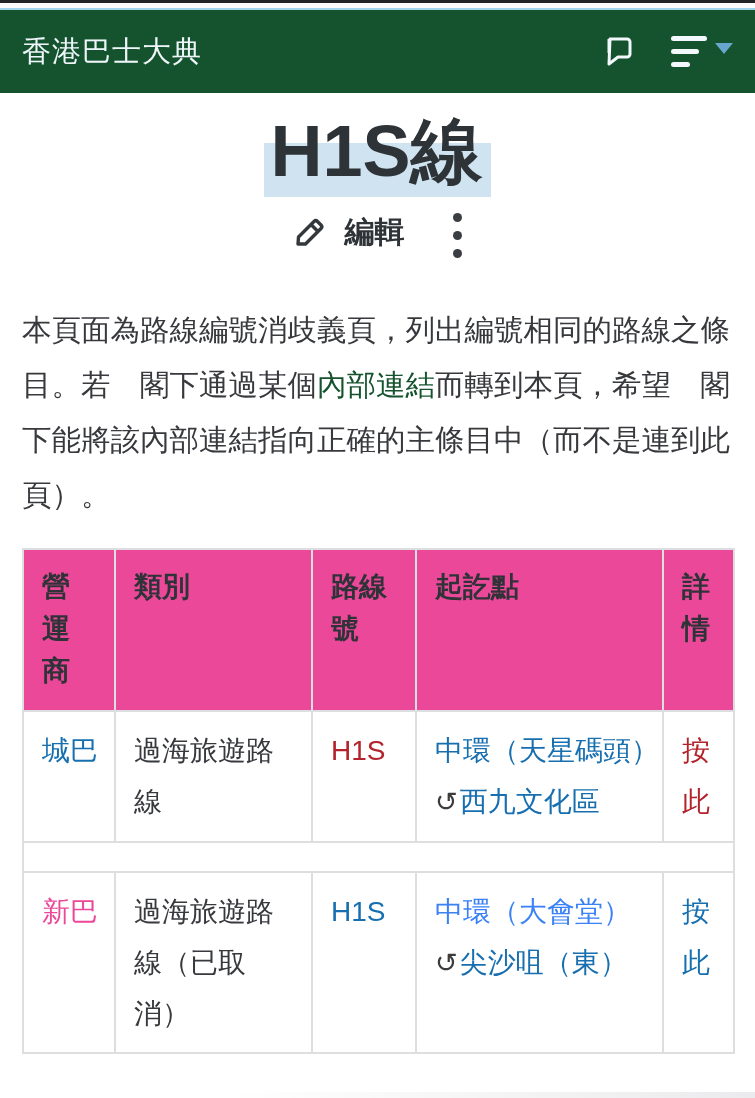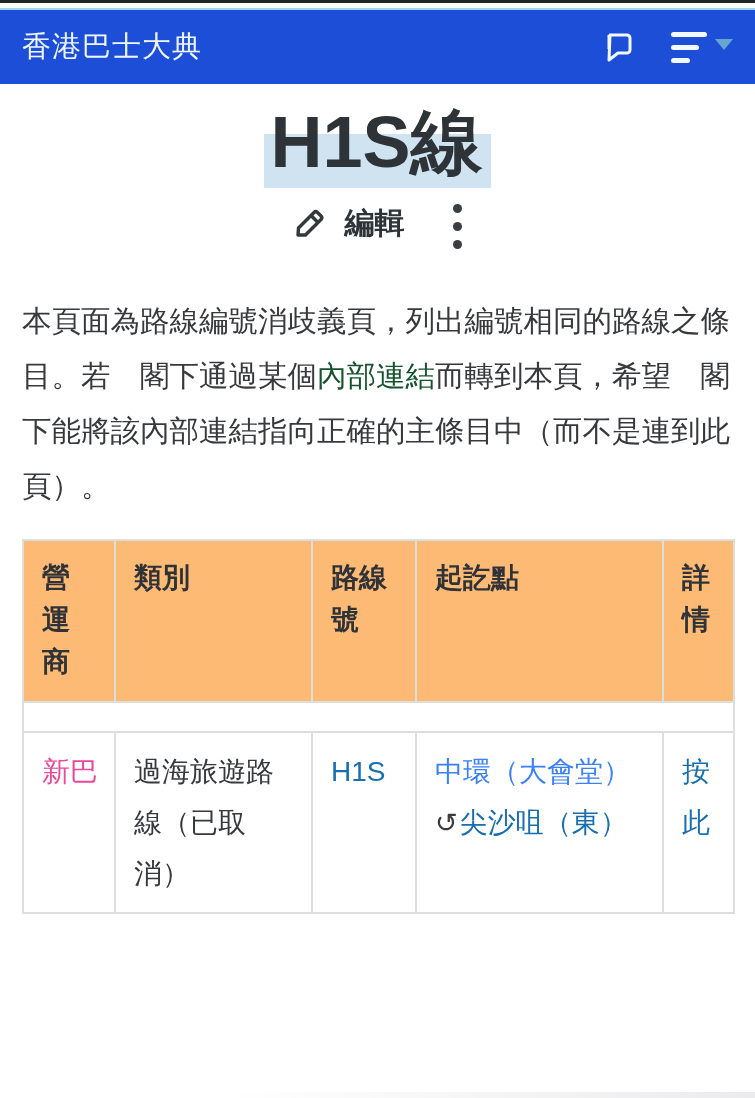--- a/index.html
+++ b/index.html
@@ -5,21 +5,21 @@
   * { margin:0; padding:0; box-sizing:border-box; }
   html,body { width:755px; height:1098px; background:#ffffff; overflow:hidden;
     font-family:"Liberation Sans","DejaVu Sans",sans-serif; color:#36393d; }
 
   
   .status-strip { height:3px; background:#212427; }
   .gap-strip    { height:5px; background:#fbfbfc; }
   .accent-line  { height:2px; background:#a3d6ee; }
 
   
-  .app-header { height:74px; background:#1d4ed8; display:flex; align-items:center;
+  .app-header { height:83px; background:#14532d; display:flex; align-items:center;
     padding:0 22px; }
   .wordmark { flex:1; color:#eef6fb; font-size:29px; letter-spacing:1px; }
   .header-icons { display:flex; align-items:center; gap:34px; }
   .icon-btn { background:none; border:none; cursor:pointer; display:flex; align-items:center; }
   .menu-btn { gap:8px; }
   .menu-lines { display:flex; flex-direction:column; gap:8px; }
   .menu-lines i { display:block; height:5px; border-radius:3px; background:#f2f8fc; }
   .menu-lines i:nth-child(1){ width:36px; }
   .menu-lines i:nth-child(2){ width:28px; }
   .menu-lines i:nth-child(3){ width:19px; }
@@ -43,21 +43,21 @@
 
   
   .intro { margin:40px 22px 0; font-size:29.5px; line-height:55px; color:#37393d; }
   .lead  { margin:4px 22px 0;  font-size:29.5px; line-height:55px; color:#37393d; }
   .lead strong { font-weight:bold; }
   a { text-decoration:none; }
 
   
   table { margin:26px 22px 0; width:711px; border-collapse:collapse; table-layout:fixed; }
   th,td { border:2px solid #dcdee0; vertical-align:top; text-align:left; }
-  th { background:#fdba74; font-size:28px; font-weight:bold; color:#2f3338;
+  th { background:#ec4899; font-size:28px; font-weight:bold; color:#2f3338;
     line-height:42px; padding:16px 18px 18px; }
   td { font-size:28px; line-height:51px; padding:13px 16px 13px 18px; color:#37393d; }
   td.spacer { height:30px; padding:0; background:#ffffff; }
   .nowrap { white-space:nowrap; }
   .loop-arrow { color:#3c3c3c; font-size:27px; padding-right:2px; }
 
   .bottom-artifact { position:absolute; left:0; bottom:0; width:755px; height:6px;
     background:linear-gradient(to left, #ebebed, #ffffff 70%); }
 </style>
 </head>
@@ -126,20 +126,28 @@
       <tr>
         <th>營運商</th>
         <th>類別</th>
         <th>路線號</th>
         <th>起訖點</th>
         <th>詳情</th>
       </tr>
     </thead>
     <tbody>
       <tr>
+        <td><a href="#" style="color: rgb(23, 111, 176);">城巴</a></td>
+        <td><span>過海旅遊路線</span></td>
+        <td><a href="#" style="color: rgb(179, 35, 43);">H1S</a></td>
+        <td><a href="#" class="nowrap" style="color: rgb(23, 111, 176);">中環（天星碼頭）</a><br>
+            <span class="loop-arrow">↺</span><a href="#" class="nowrap" style="color: rgb(23, 111, 176);">西九文化區</a></td>
+        <td><a href="#" style="color: rgb(179, 35, 43);">按此</a></td>
+      </tr>
+      <tr>
         <td class="spacer" colspan="5"></td>
       </tr>
       <tr>
         <td><a href="#" style="color: #ec4899;">新巴</a></td>
         <td><span>過海旅遊路線（已取消）</span></td>
         <td><a href="#" style="color: rgb(23, 111, 176);">H1S</a></td>
         <td><a href="#" class="nowrap" style="color: #3b82f6;">中環（大會堂）</a><br>
             <span class="loop-arrow">↺</span><a href="#" class="nowrap" style="color: rgb(23, 111, 176);">尖沙咀（東）</a></td>
         <td><a href="#" style="color: rgb(23, 111, 176);">按此</a></td>
       </tr>

